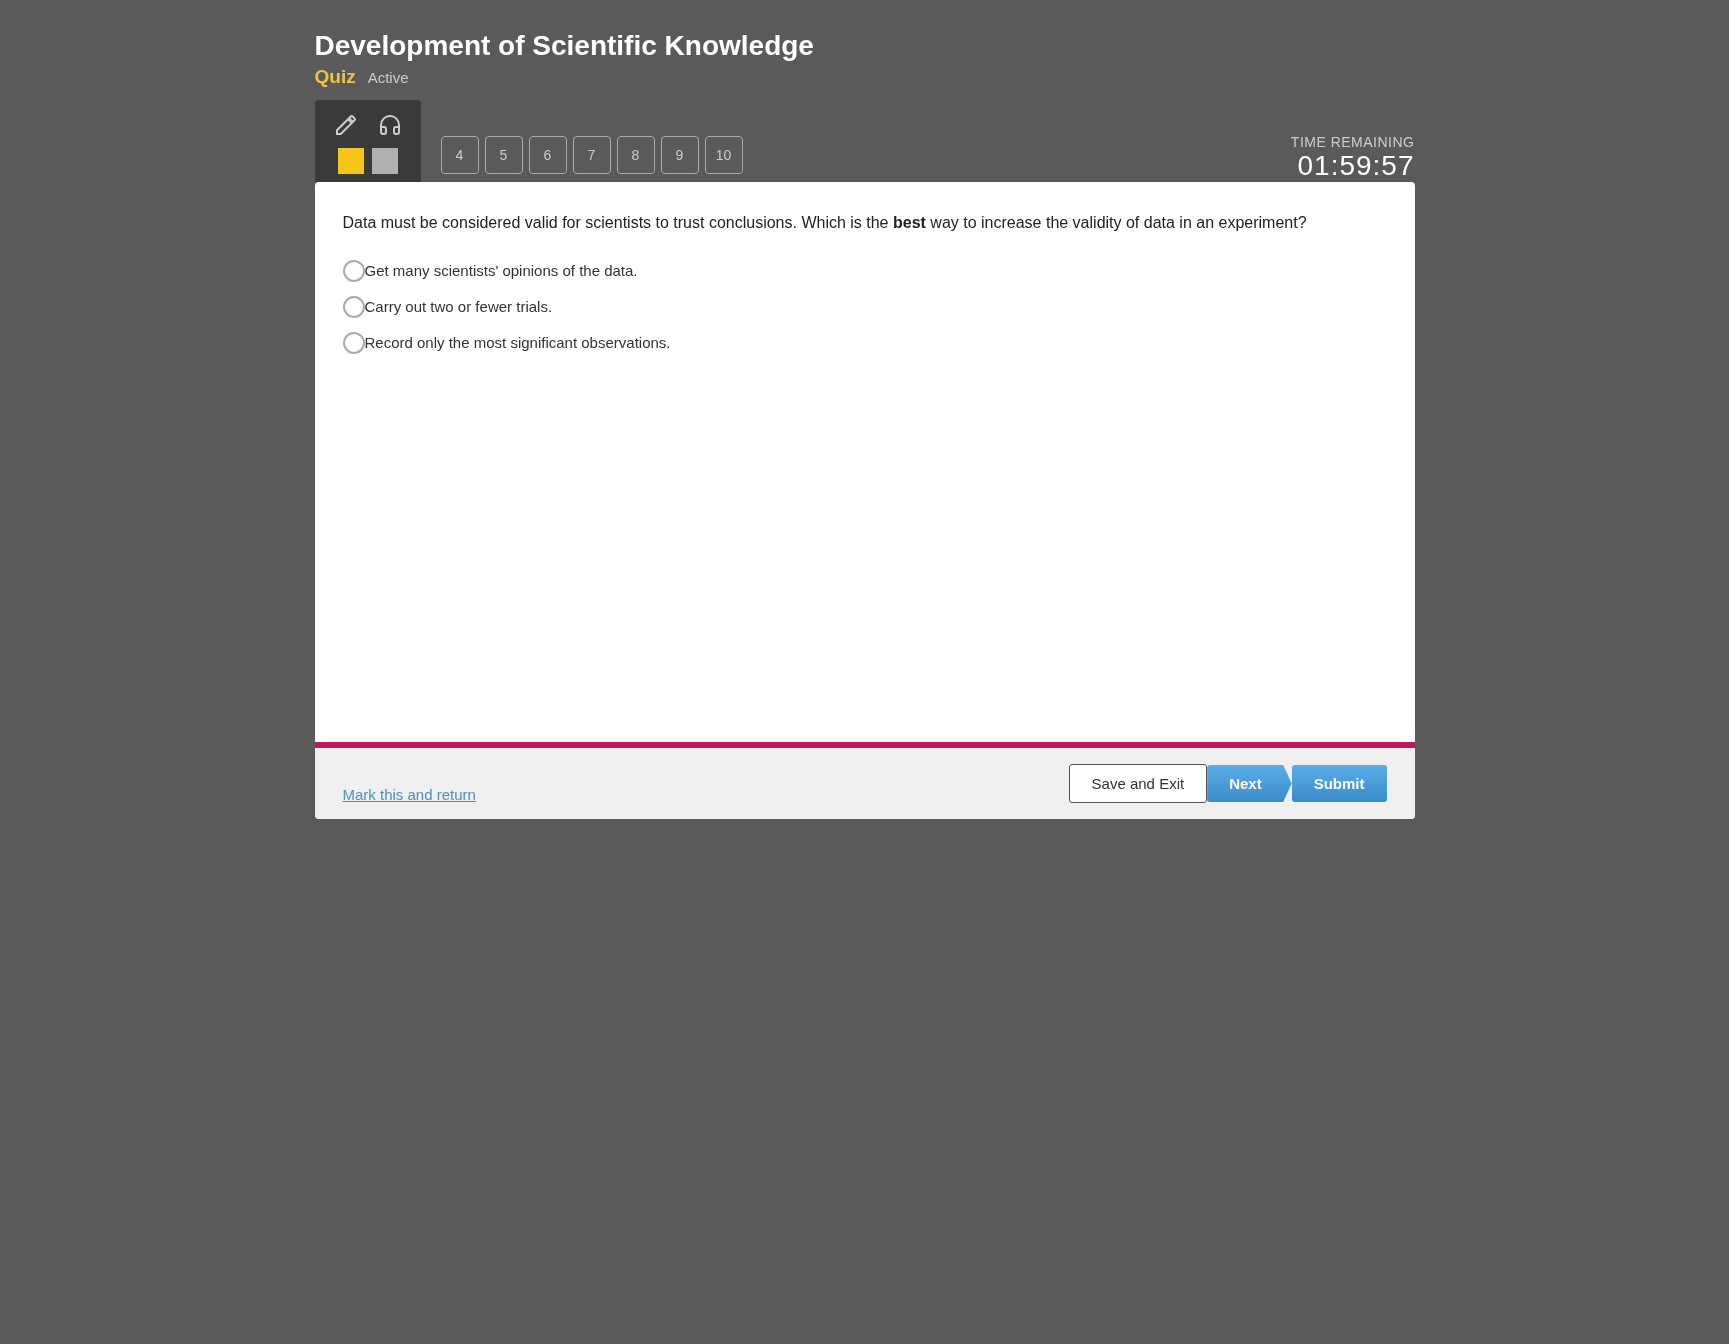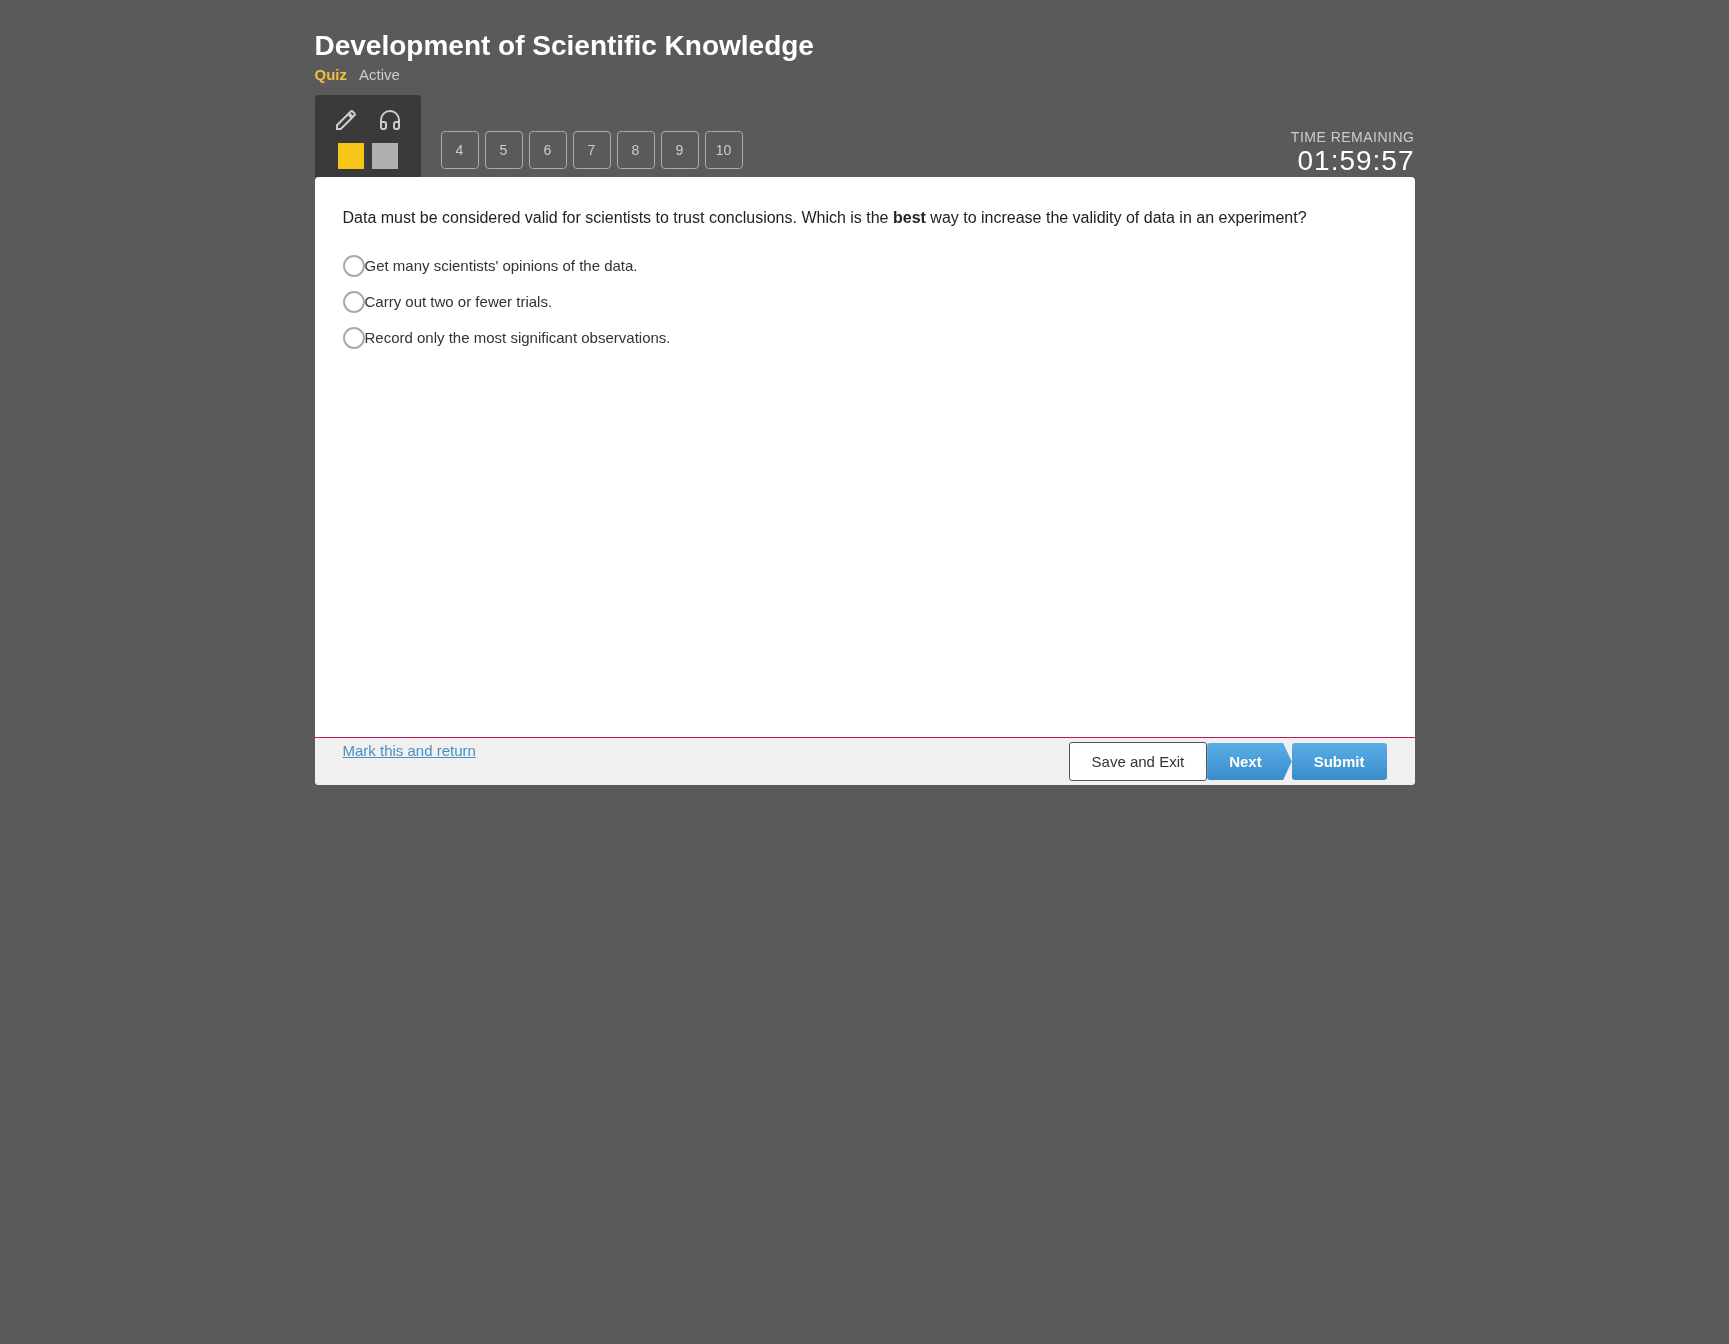--- a/index.html
+++ b/index.html
@@ -32,21 +32,21 @@
 
     .header-meta {
       display: flex;
       align-items: center;
       gap: 12px;
     }
 
     .quiz-label {
       color: #f0c040;
       font-weight: bold;
-      font-size: 15px;
+      font-size: 19px;
     }
 
     .active-label {
       color: #cccccc;
       font-size: 15px;
     }
 
     .q-num {
       width: 38px;
       height: 38px;
@@ -130,24 +130,24 @@
       cursor: pointer;
     }
 
     .option-label {
       font-size: 15px;
       color: #333333;
     }
 
     .quiz-footer {
       background-color: #f0f0f0;
-      border-top: 1px solid #be185d;
-      padding: 4px 28px;
-      display: flex;
-      align-items: flex-start;
+      border-top: 6px solid #be185d;
+      padding: 16px 28px;
+      display: flex;
+      align-items: flex-end;
       justify-content: space-between;
       border-radius: 0 0 4px 4px;
     }
 
     .mark-return-link {
       color: #4a90c4;
       text-decoration: underline;
       font-size: 15px;
       cursor: pointer;
       background: none;

